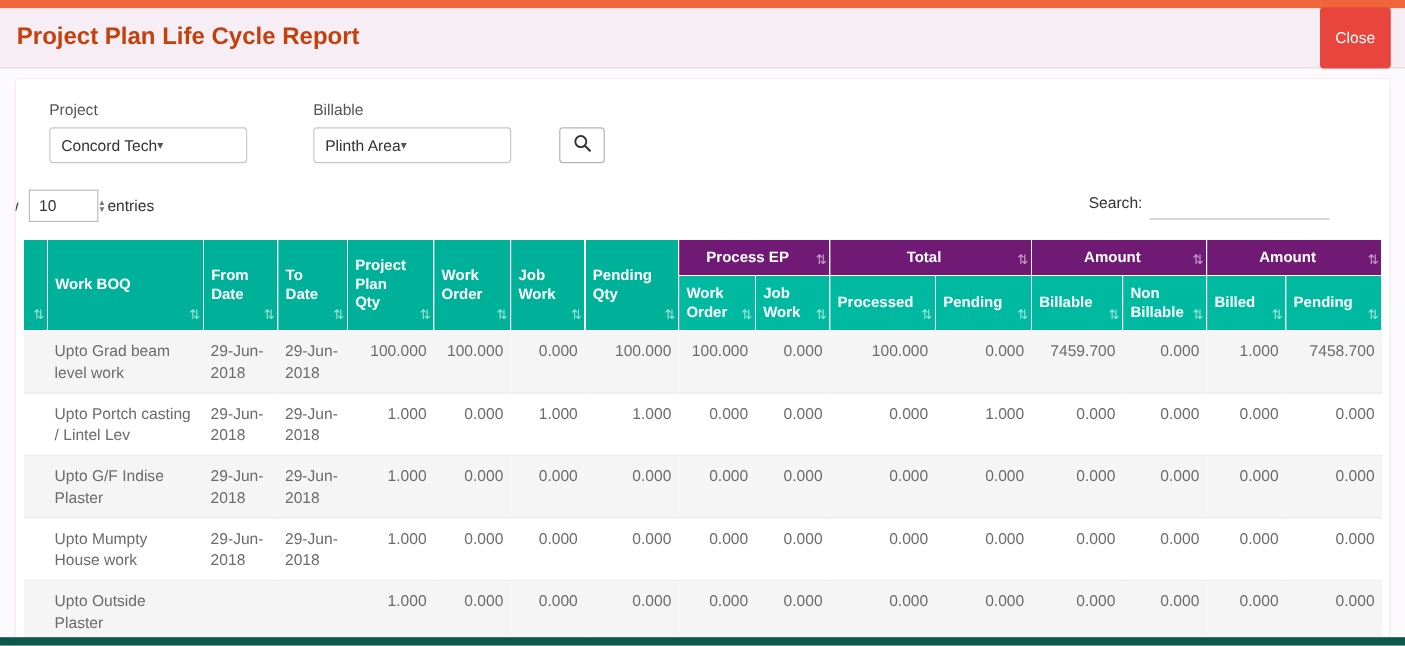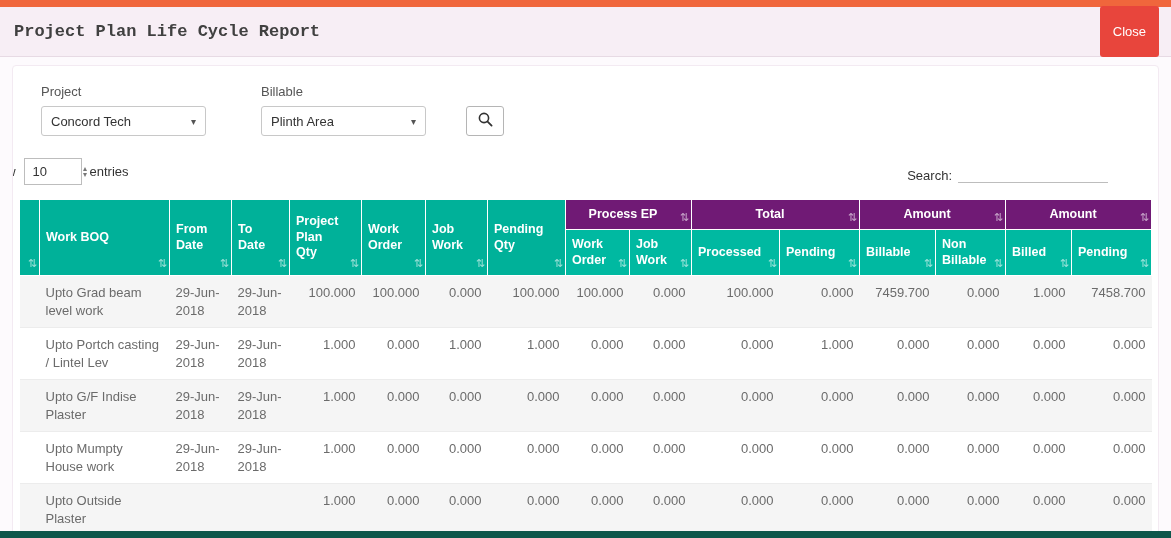--- a/index.html
+++ b/index.html
@@ -14,59 +14,59 @@
   .topbar { height: 7px; background: #f0663c; width: 100%; }
   
   .bottombar { position: fixed; left: 0; bottom: 0; width: 100%; height: 7px; background: #0d574b; z-index: 50; }
 
   
   .modal-header {
     height: 50px; background: #f7eef5; border-bottom: 1px solid #e7dae4;
     display: flex; align-items: center; justify-content: space-between;
     padding: 0 12px 0 14px;
   }
-  .modal-title { font-size: 17px; font-weight: 600; color: #404040; font-family: Liberation Mono, monospace; }
+  .modal-title { font-size: 20px; font-weight: 600; color: #c2410c; }
   .close-btn {
     background: #e8453c; color: #fff; border: none; border-radius: 3px;
     font-size: 13px; padding: 18px 13px; cursor: pointer; font-family: inherit;
   }
 
   
   .card {
     background: #fff; border: 1px solid #f3eaf2; border-radius: 4px;
     margin: 8px 12px 0 12px; overflow: hidden; min-height: 480px; position: relative;
   }
 
   
   .filters { display: flex; align-items: flex-end; gap: 55px; padding: 18px 0 0 28px; }
   .filter-group { display: flex; flex-direction: column; gap: 7px; }
   .filter-label { font-size: 13px; color: #555; }
   .select-box {
     width: 165px; height: 30px; border: 1px solid #c8c8c8; border-radius: 3px;
-    background: #fff; display: flex; align-items: center; justify-content: space-between;
+    background: #fff; display: flex; align-items: center; justify-content: flex-start;
     padding: 0 9px; font-size: 13px; color: #333; cursor: pointer;
   }
   .select-caret { font-size: 10px; color: #555; }
   .search-btn {
     width: 38px; height: 30px; background: #fff; border: 1px solid #b5b5b5;
     border-radius: 3px; display: flex; align-items: center; justify-content: center;
     cursor: pointer; margin-left: -15px;
   }
 
   
   .toolbar { display: flex; justify-content: space-between; align-items: center; padding: 22px 50px 12px 6px; }
   .length-control { display: flex; align-items: center; gap: 8px; font-size: 13px; color: #333; margin-left: -36px; }
   .length-input {
     width: 58px; height: 27px; border: 1px solid #bdbdbd; background: #fff;
     display: flex; align-items: center; justify-content: space-between; padding: 0 3px 0 8px;
     font-size: 13px; color: #333; cursor: pointer; gap: 36px;
   }
   .spinner { display: flex; flex-direction: column; line-height: 6px; }
   .spinner span { font-size: 8px; color: #777; }
-  .search-control { display: flex; align-items: flex-end; gap: 6px; font-size: 13px; color: #333; }
+  .search-control { display: flex; align-items: flex-start; gap: 6px; font-size: 13px; color: #333; }
   .search-input {
     border: none; border-bottom: 1px solid #bdbdbd; width: 150px; height: 22px;
     font-size: 13px; outline: none; background: transparent; font-family: inherit;
   }
 
   
   .table-wrap { padding: 2px 8px 0 6px; position: relative; }
   table { border-collapse: collapse; table-layout: fixed; width: 1132px; }
   th {
     color: #fff; font-size: 12.5px; font-weight: bold; text-align: left;

